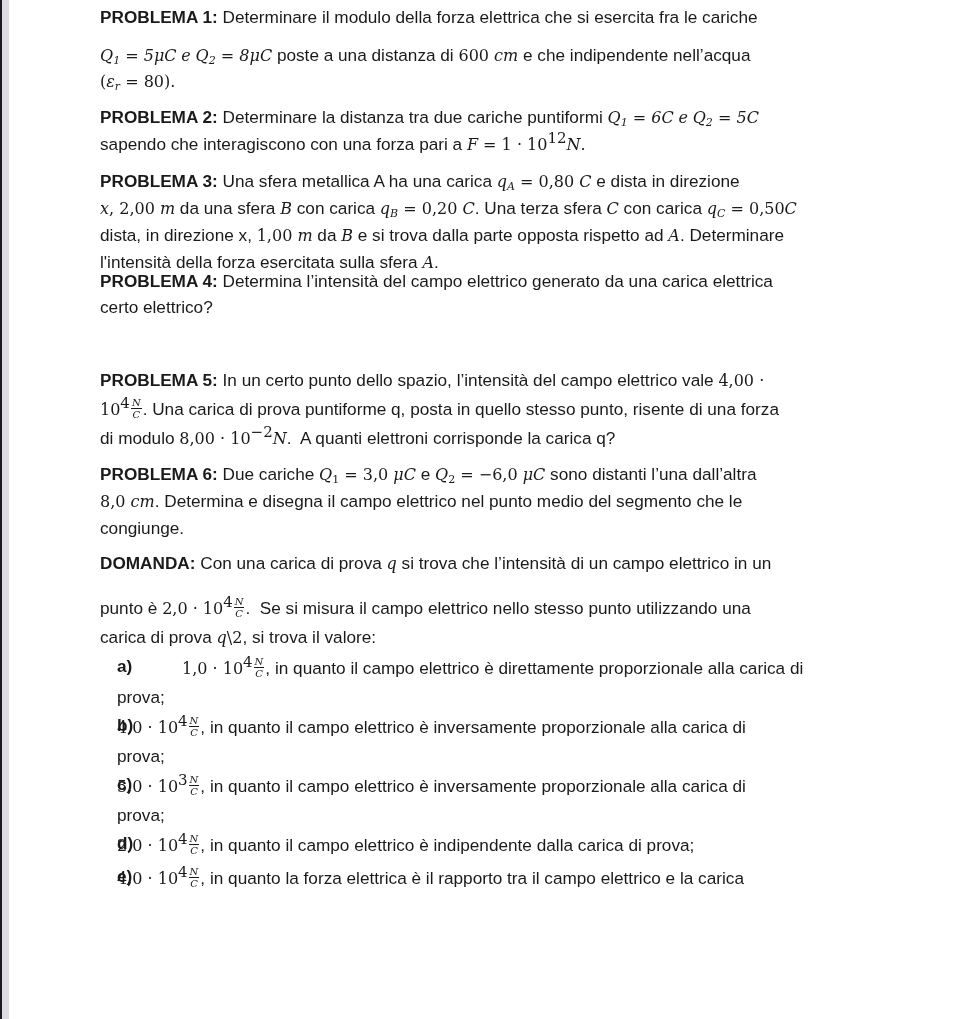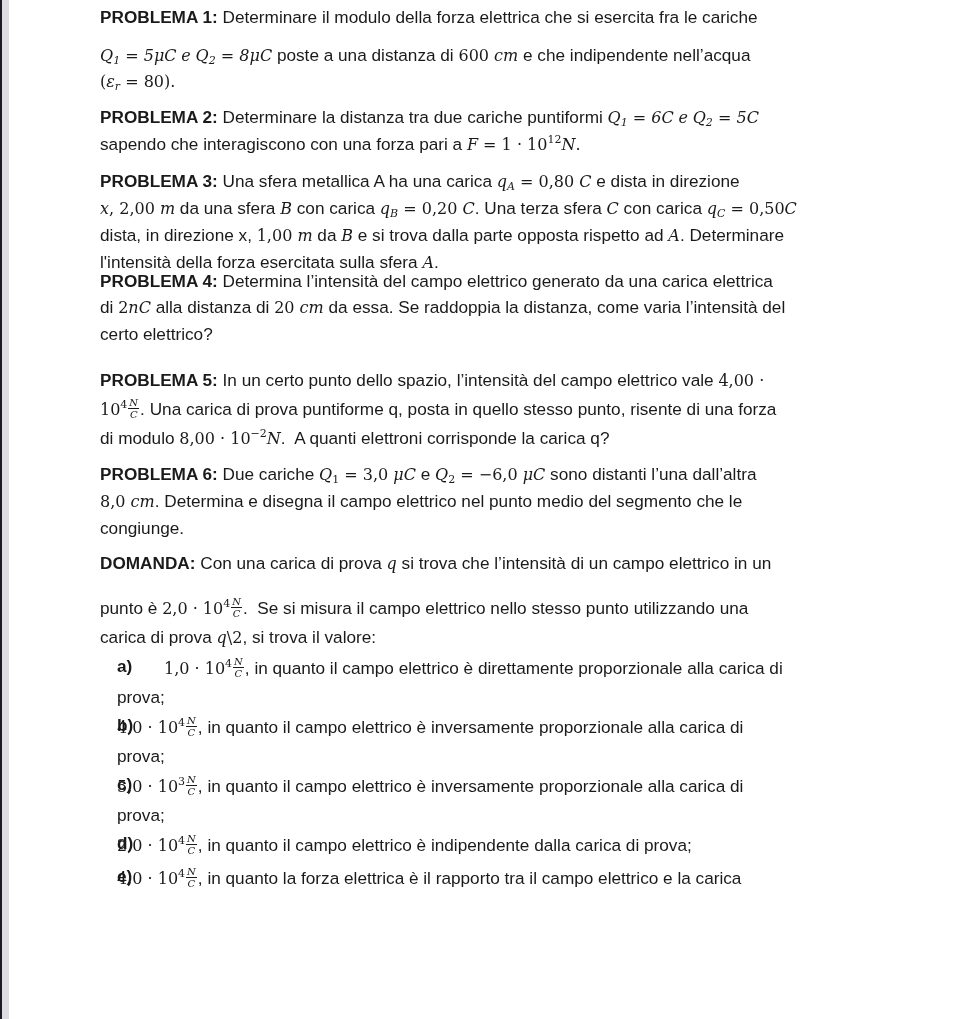--- a/index.html
+++ b/index.html
@@ -14,33 +14,33 @@
   .page {
     position: absolute; left: 100px; top: 0; width: 790px;
     font-size: 17.2px; line-height: 26px;
   }
   .block { position: absolute; left: 0; width: 790px; }
   .block p { margin: 0; }
   .label { font-weight: bold; }
   .m { font-family: "DejaVu Serif", "Liberation Serif", serif; font-style: italic; font-size: 16px; }
   .mr { font-family: "DejaVu Serif", "Liberation Serif", serif; font-size: 16px; }
   sub { font-size: 11px; vertical-align: -3px; line-height: 0; }
-  sup { font-size: 11px; vertical-align: 7px; line-height: 0; }
+  sup { font-size: 15px; vertical-align: 7px; line-height: 0; }
   .frac {
     display: inline-block; vertical-align: middle; text-align: center;
     font-family: "DejaVu Serif", serif; font-style: italic; font-size: 10px; line-height: 11px;
     margin: 0 1px; position: relative; top: -2px;
   }
   .frac .num { display: block; border-bottom: 1px solid #1a1a1a; padding: 0 1px; }
   .frac .den { display: block; }
   .opt {
     position: absolute; left: 17px; width: 773px;
   }
   .opt .ol { position: absolute; left: 0; top: 0; font-weight: bold; width: 40px; }
-  .opt .ot { margin-left: 47px; }
+  .opt .ot { margin-left: 65px; }
 </style>
 </head>
 <body>
 
 <div class="edge-dark"></div>
 <div class="edge-gray"></div>
 
 <div class="page">
 
   <div class="block" style="top:4px;">
@@ -69,21 +69,20 @@
 
   <div class="block" style="top:168px;">
     <p><span class="label">PROBLEMA 3:</span> Una sfera metallica A ha una carica <span class="mr"><i>q</i><sub><i>A</i></sub> = 0,80 <i>C</i></span> e dista in direzione</p>
     <p><span class="mr"><i>x</i>, 2,00 <i>m</i></span> da una sfera <span class="m">B</span> con carica <span class="mr"><i>q</i><sub><i>B</i></sub> = 0,20 <i>C</i></span>. Una terza sfera <span class="m">C</span> con carica <span class="mr"><i>q</i><sub><i>C</i></sub> = 0,50<i>C</i></span></p>
     <p>dista, in direzione x, <span class="mr">1,00 <i>m</i></span> da <span class="m">B</span> e si trova dalla parte opposta rispetto ad <span class="m">A</span>. Determinare</p>
     <p>l'intensità della forza esercitata sulla sfera <span class="m">A</span>.</p>
   </div>
 
   <div class="block" style="top:268px;">
     <p><span class="label">PROBLEMA 4:</span> <span>Determina l’intensità del campo elettrico generato da una carica elettrica</span></p>
-    <p>di <span class="mr">2<i>nC</i></span> alla distanza di <span class="mr">20 <i>cm</i></span> da essa. Se raddoppia la distanza, come varia l’intensità del</p>
     <p>certo elettrico?</p>
   </div>
 
   <div class="block" style="top:367px;">
     <p><span class="label">PROBLEMA 5:</span> In un certo punto dello spazio, l’intensità del campo elettrico vale <span class="mr">4,00 ·</span></p>
     <p style="line-height:30px;"><span class="mr">10<sup>4</sup></span><span class="frac"><span class="num">N</span><span class="den">C</span></span>. Una carica di prova puntiforme q, posta in quello stesso punto, risente di una forza</p>
     <p>di modulo <span class="mr">8,00 · 10<sup>−2</sup><i>N</i></span>.&nbsp; A quanti elettroni corrisponde la carica q?</p>
   </div>
 
   <div class="block" style="top:461px;">

